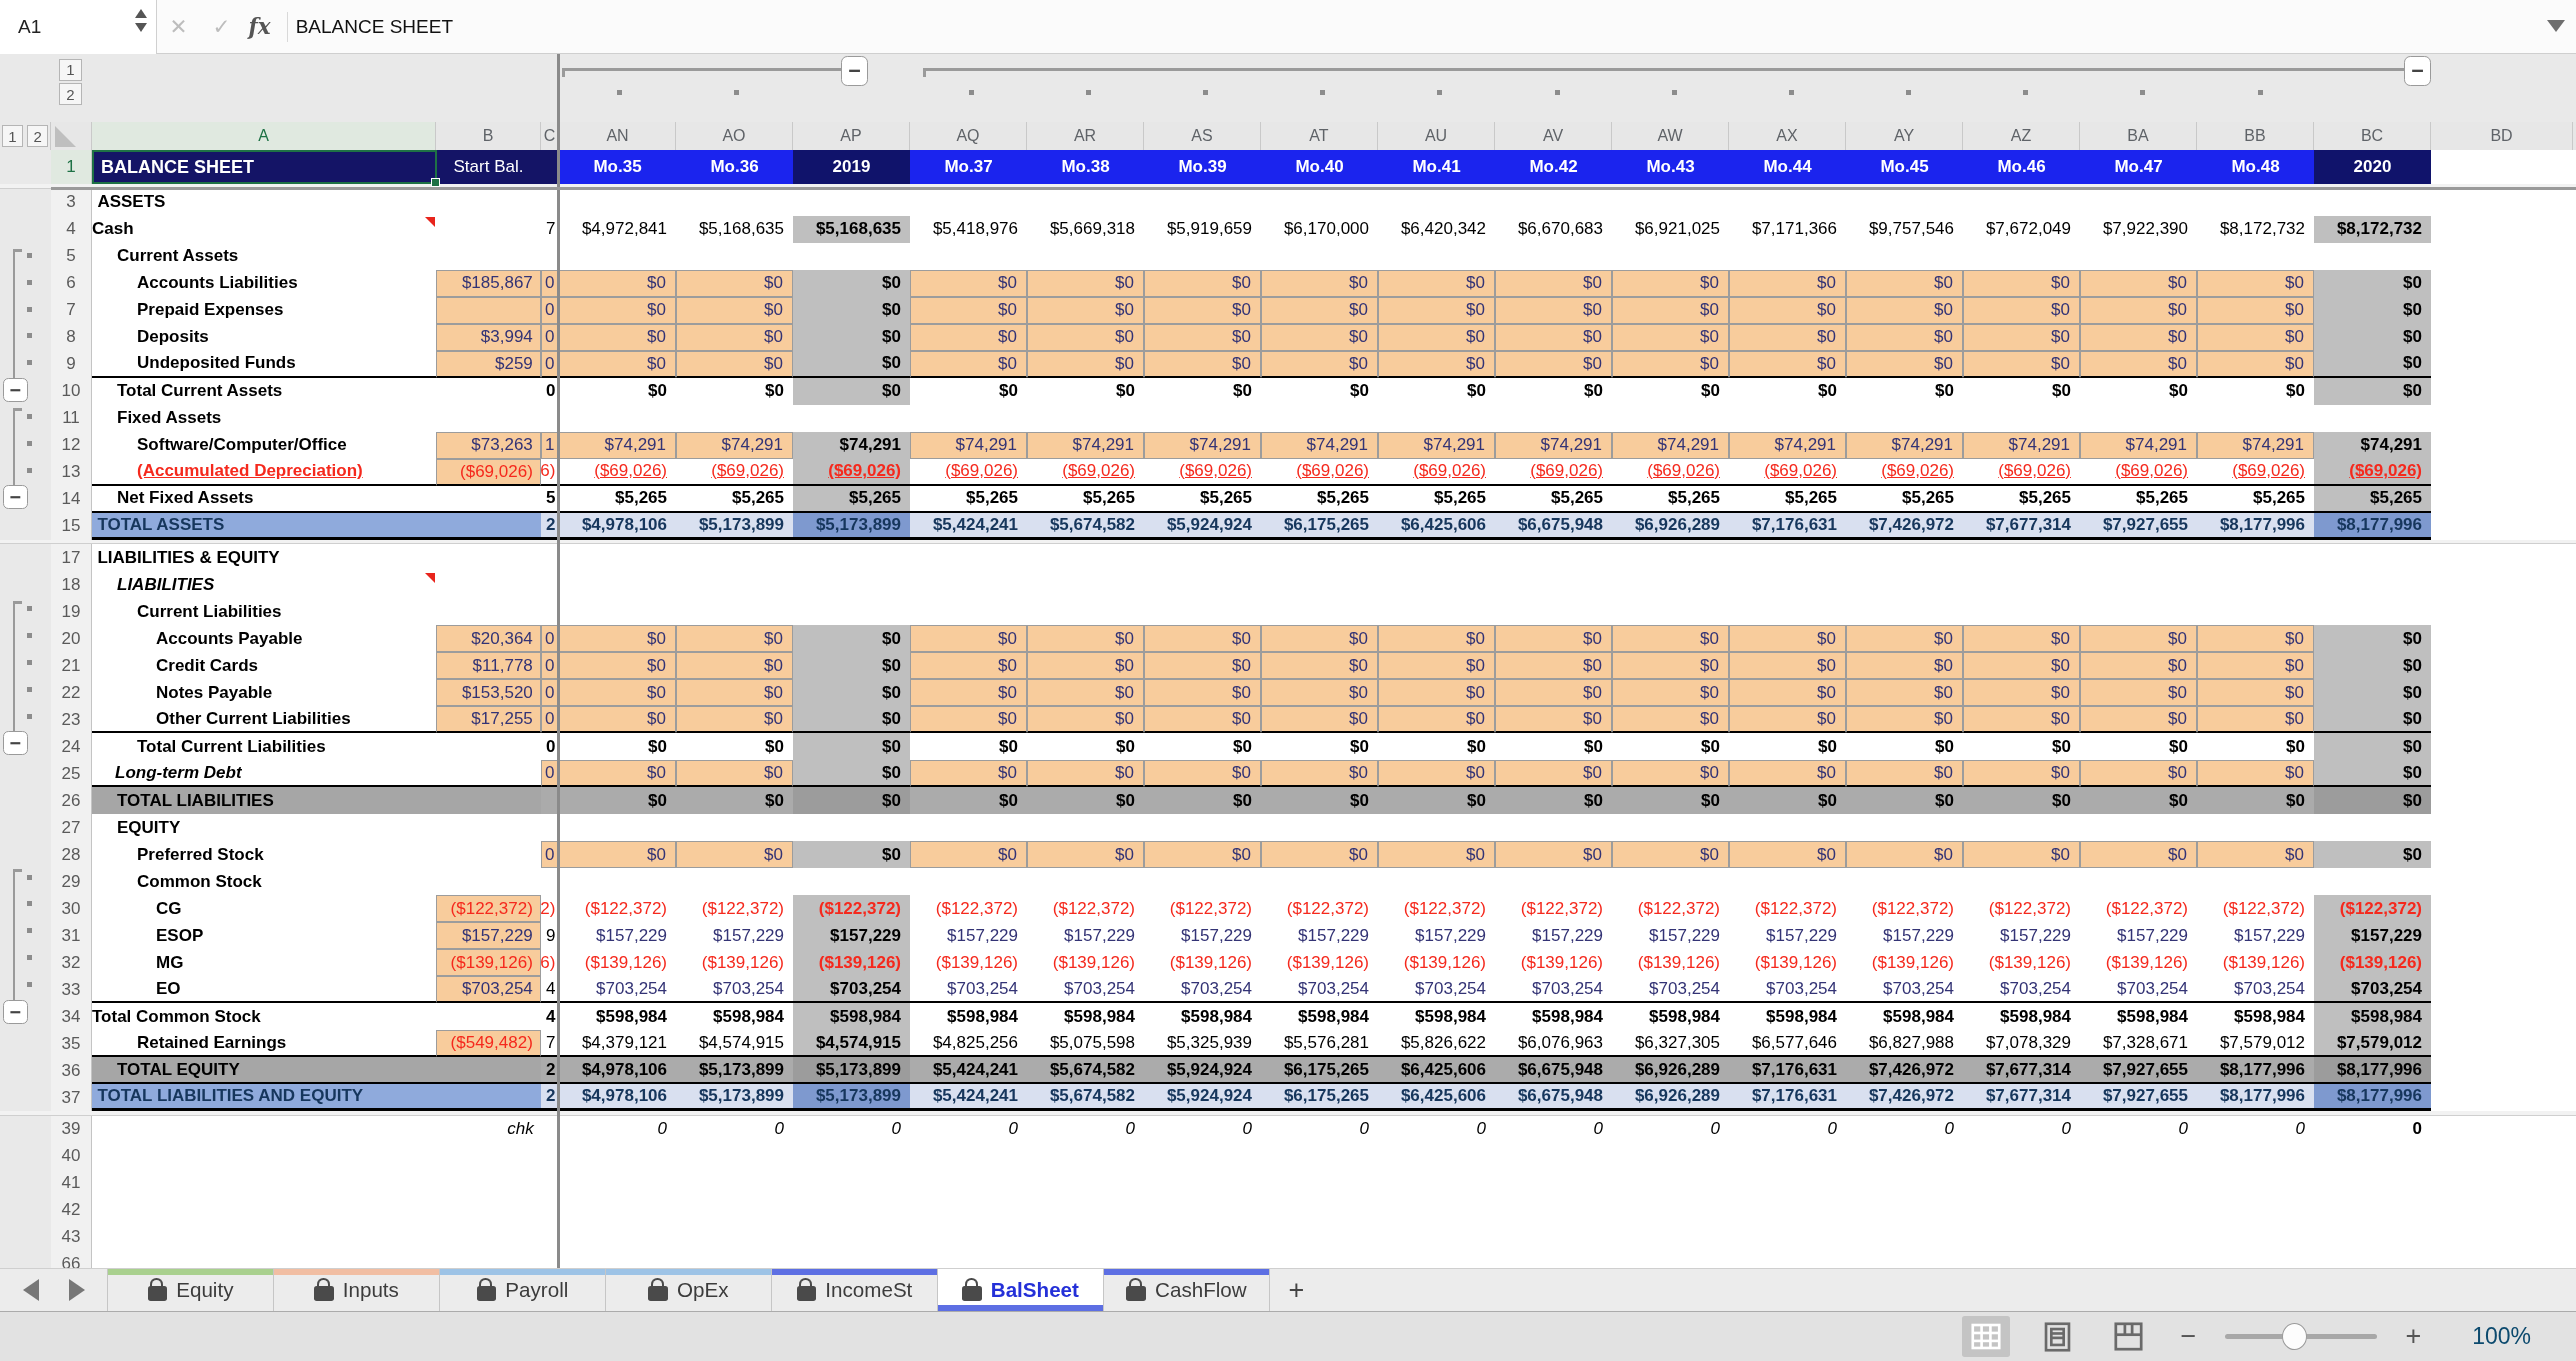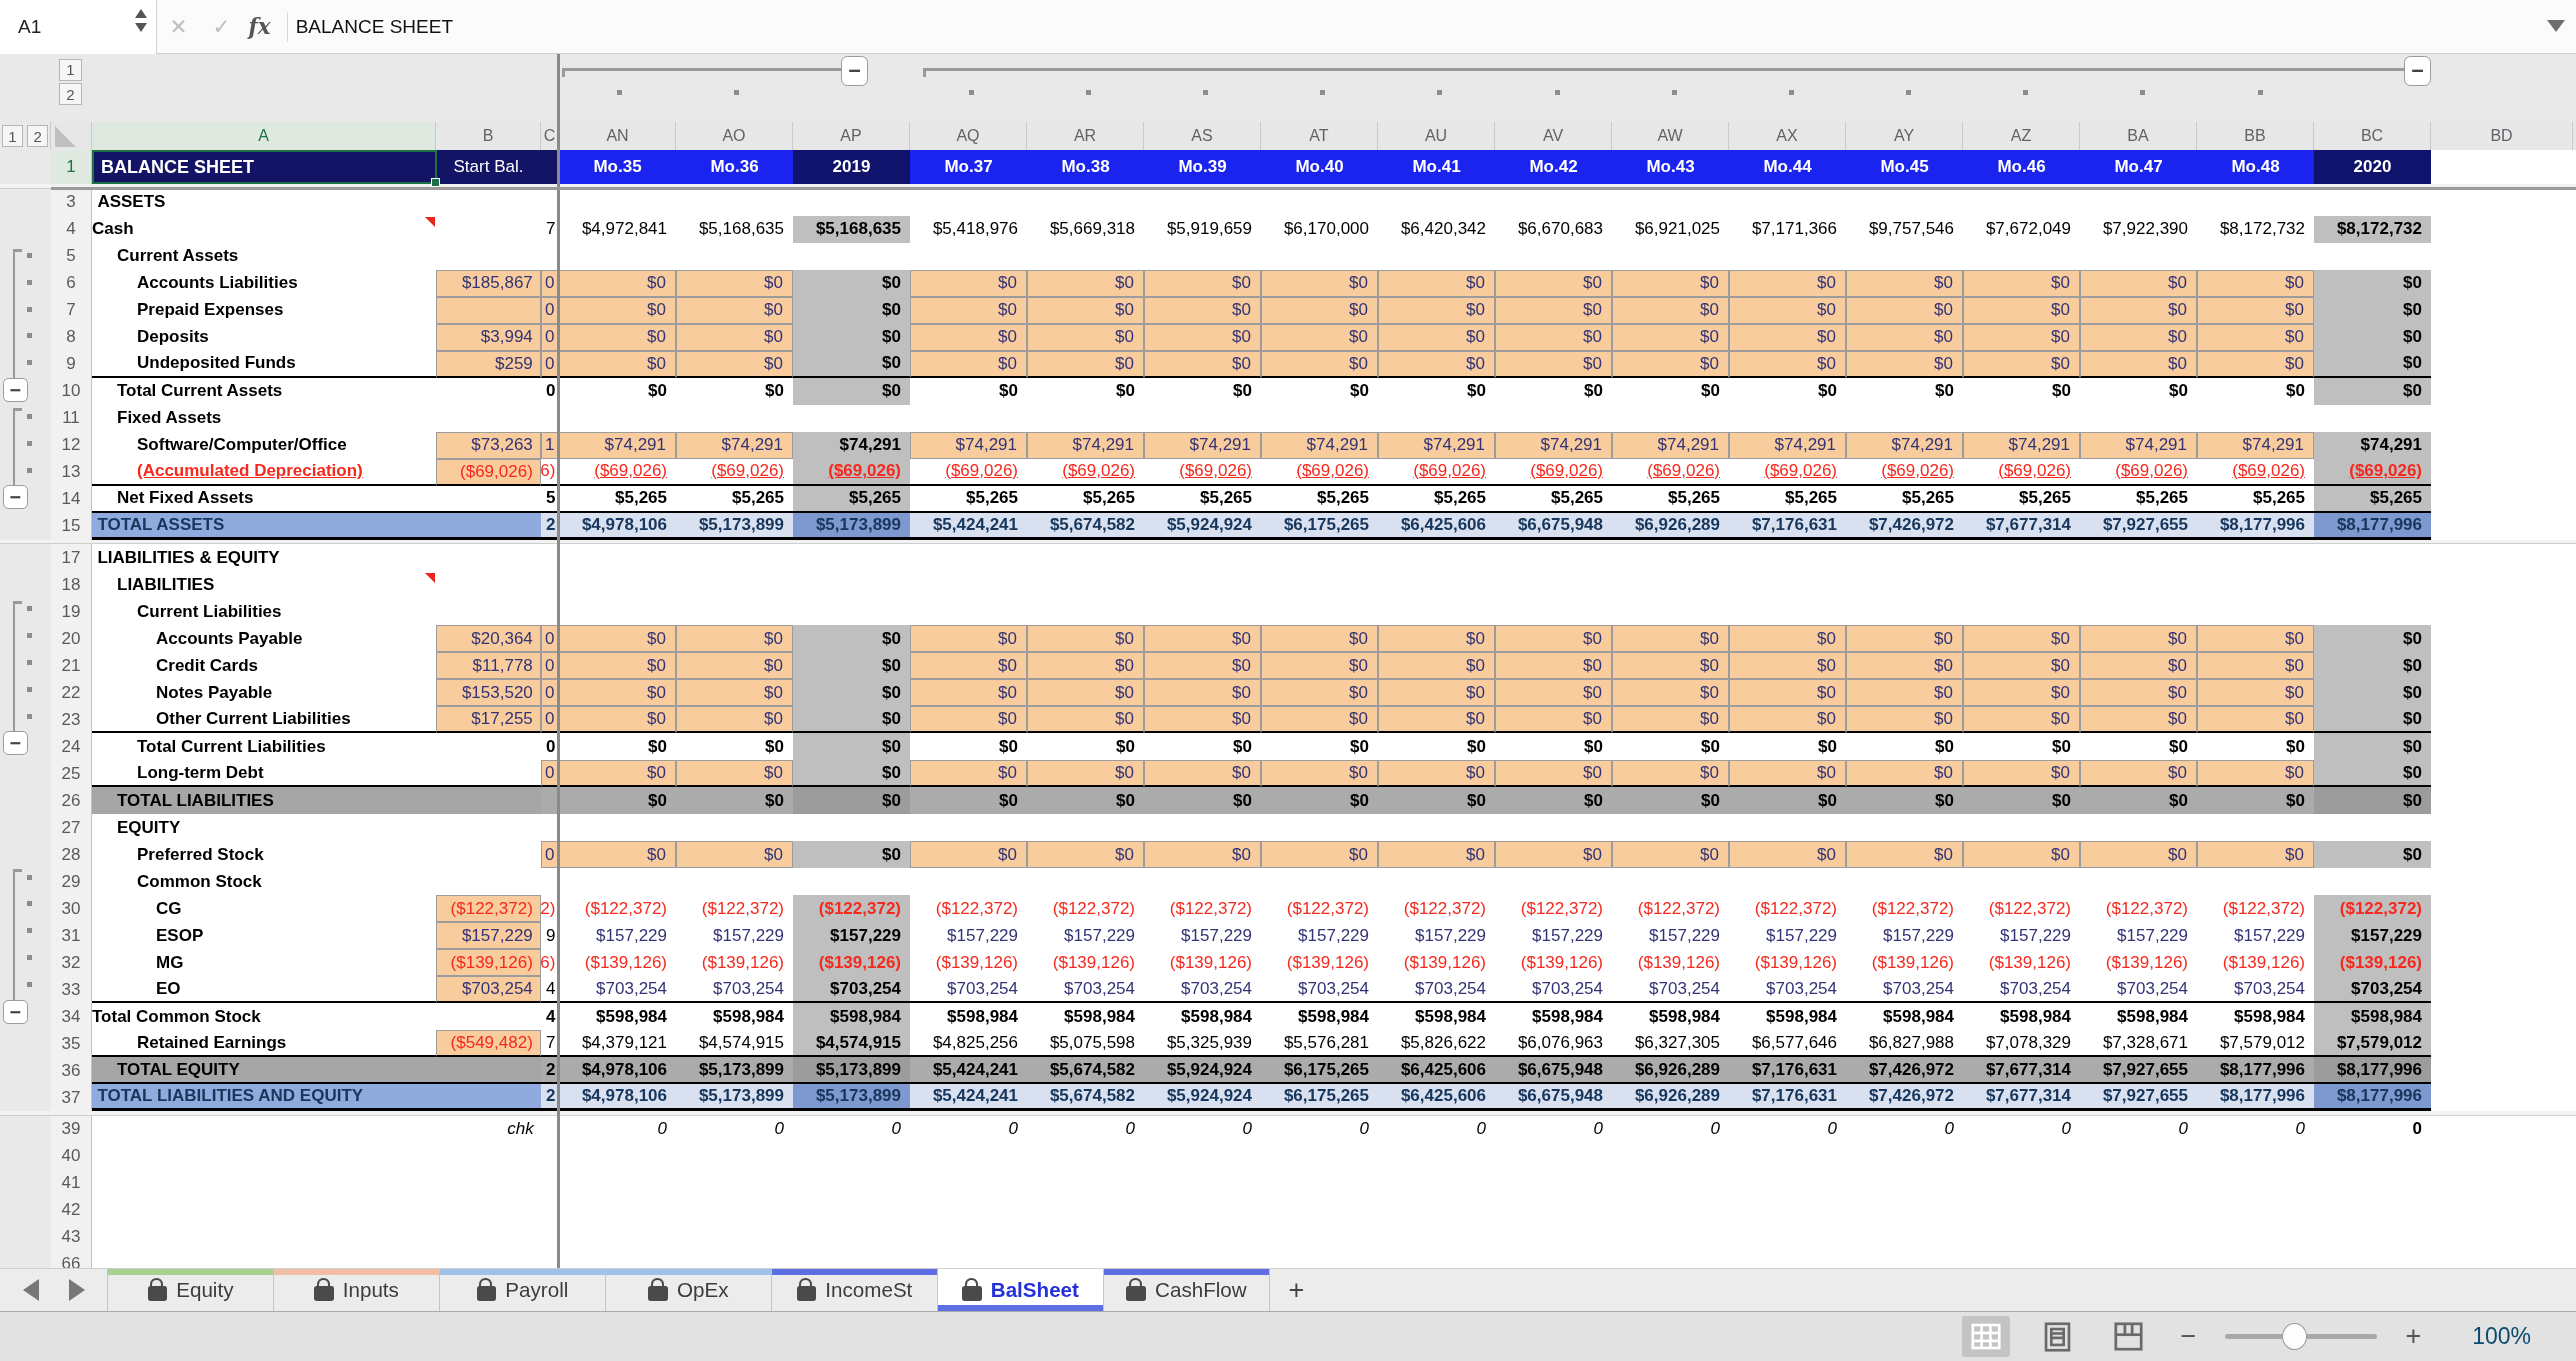--- a/index.html
+++ b/index.html
@@ -573,21 +573,21 @@
         <div class="cd"></div>
         <div class="cd"></div>
         <div class="cd"></div>
         <div class="cd"></div>
         <div class="cbd"></div>
       </div>
       <div class="row">
         <div class="cg"></div>
         <div class="cn">18</div>
         <div class="ca">
-          <div class="lab" style="padding-left: 25px;">LIABILITIES</div>
+          <div class="lab" style="padding-left: 25px; font-style: italic;">LIABILITIES</div>
           <div class="cmt"></div>
         </div>
         <div class="cb"></div>
         <div class="cc"></div>
         <div class="cd"></div>
         <div class="cd"></div>
         <div class="cd"></div>
         <div class="cd"></div>
         <div class="cd"></div>
         <div class="cd"></div>
@@ -756,21 +756,21 @@
         <div class="cd bold">$0</div>
         <div class="cd bold">$0</div>
         <div class="cd bold">$0</div>
         <div class="cd bold graycol">$0</div>
         <div class="cbd"></div>
       </div>
       <div class="row rb">
         <div class="cg"></div>
         <div class="cn">25</div>
         <div class="ca">
-          <div class="lab" style="padding-left: 45px;">Long-term Debt</div>
+          <div class="lab" style="padding-left: 23px; font-style: italic;">Long-term Debt</div>
         </div>
         <div class="cb"></div>
         <div class="cc in">0</div>
         <div class="cd in">$0</div>
         <div class="cd in">$0</div>
         <div class="cd graycol">$0</div>
         <div class="cd in">$0</div>
         <div class="cd in">$0</div>
         <div class="cd in">$0</div>
         <div class="cd in">$0</div>

